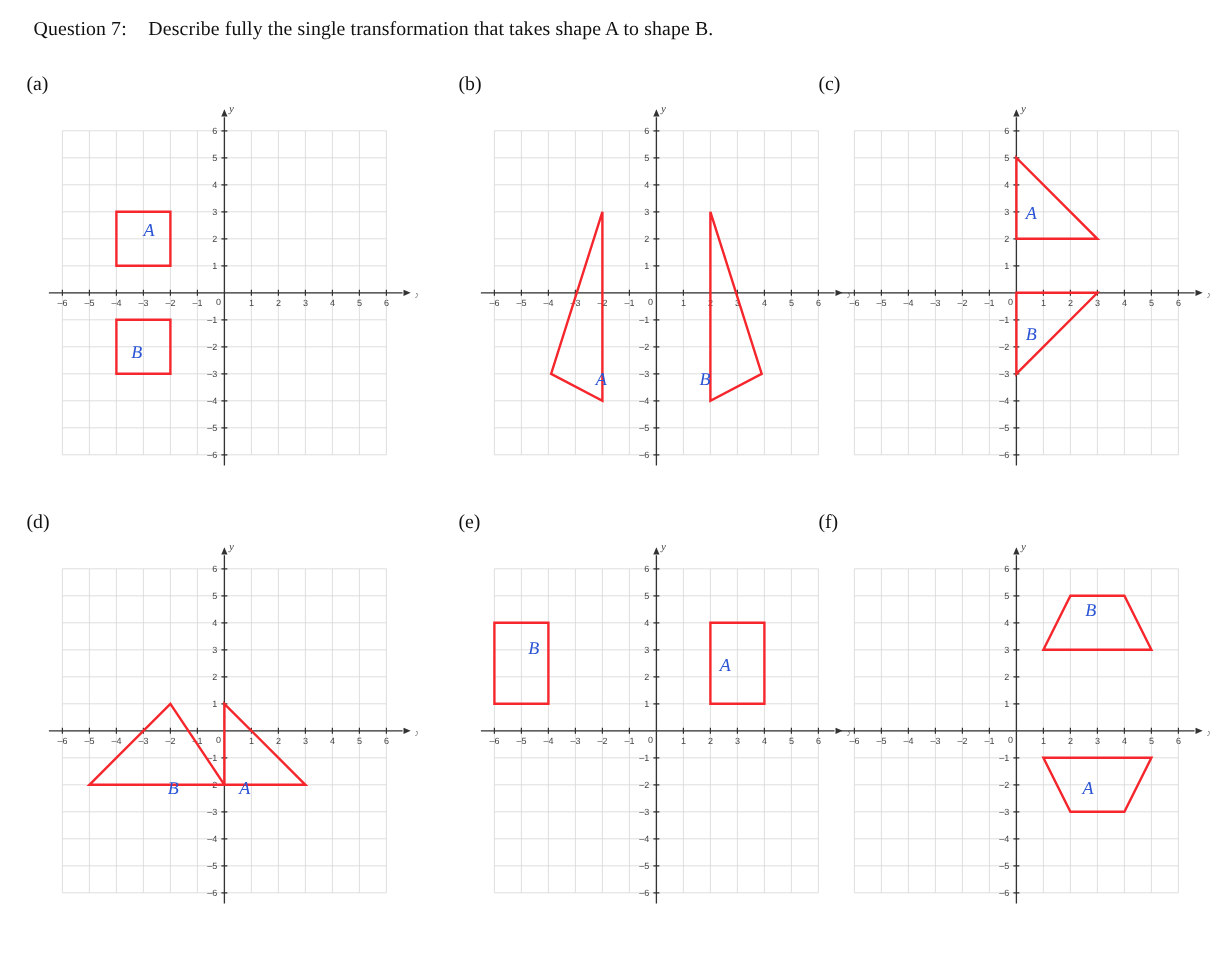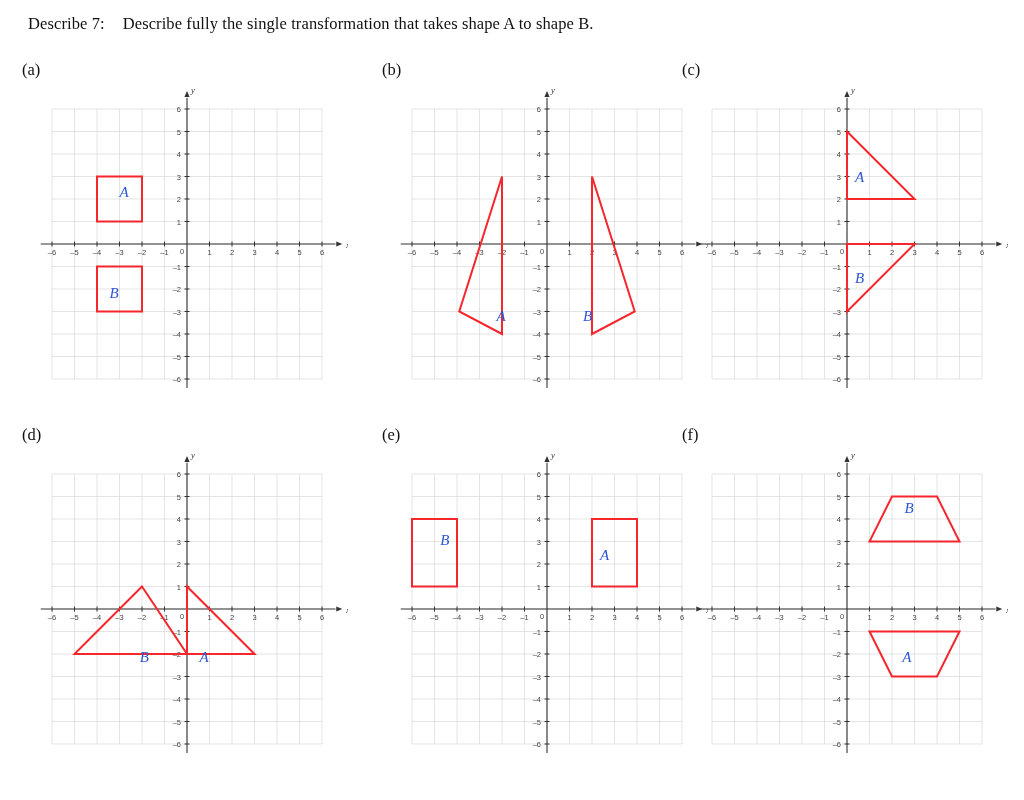--- a/index.html
+++ b/index.html
@@ -73,21 +73,21 @@
     font-size: 8.5px;
     fill: #333333;
   }
 </style>
 </head>
 <body>
 
 <div id="page">
 
   <div class="question-line">
-    <span class="q-label">Describe 7:</span><span>Describe fully the single transformation that takes shape A to shape B.</span>
+    <span class="q-label">Question 7:</span><span>Describe fully the single transformation that takes shape A to shape B.</span>
   </div>
 
   <div class="grid-row" id="row-top" style="top:60px;height:350px;">
       <div class="panel" style="left: 22px; top: 0px;">
         <div class="panel-label">(a)</div>
         <div class="plot-holder">
           <svg width="322" height="316" viewBox="0 0 322 316" class="plot">
             <g stroke="#d9d9d9" stroke-width="0.7">
               <line x1="26" y1="23" x2="26" y2="293"></line>
               <line x1="26" y1="293" x2="296" y2="293"></line>

